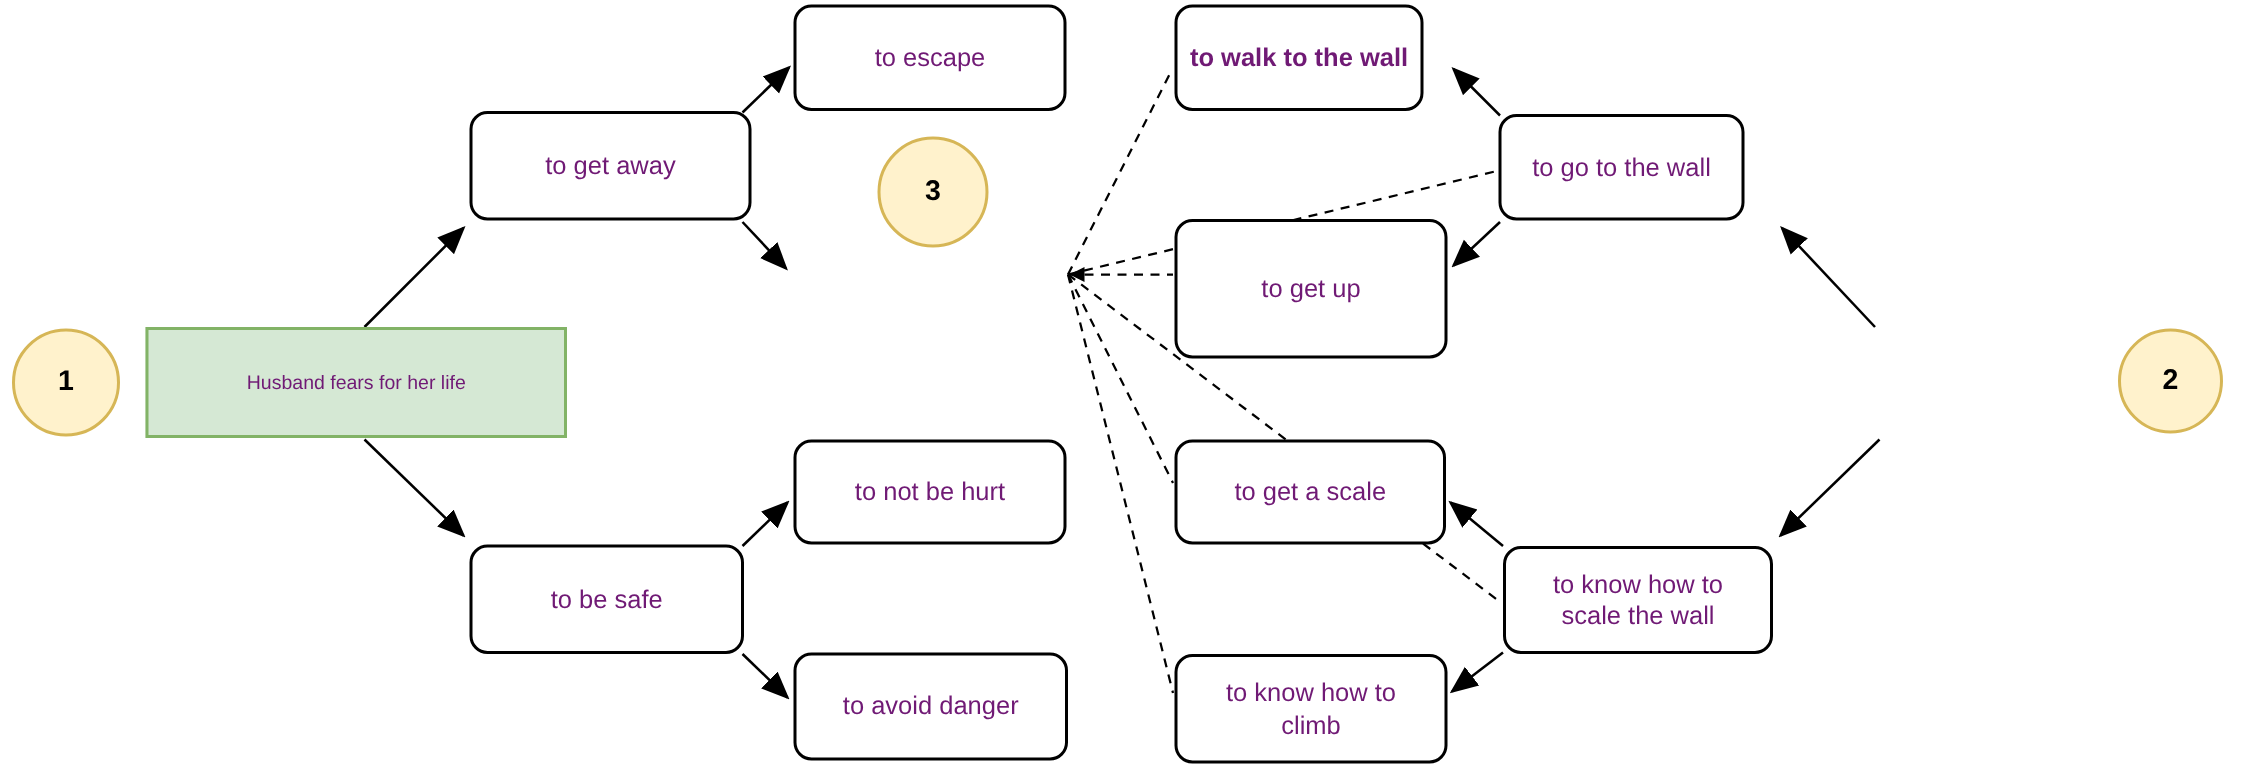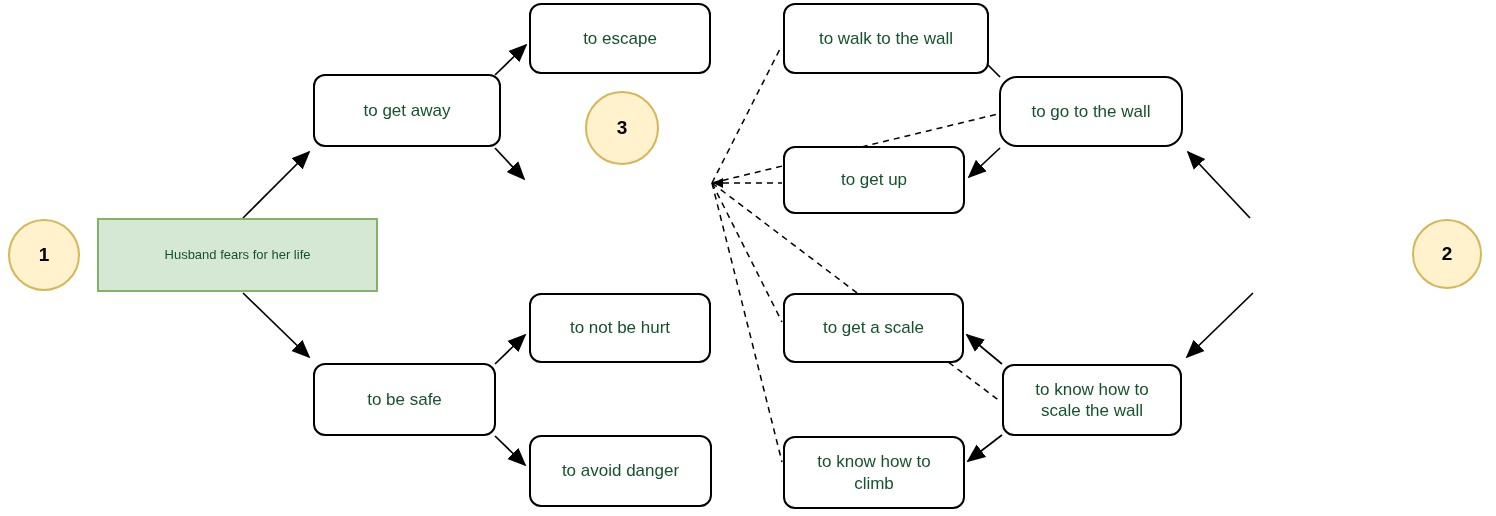--- a/index.html
+++ b/index.html
@@ -16,21 +16,21 @@
     position:absolute;
     box-sizing:border-box;
     display:flex;
     align-items:center;
     justify-content:center;
     text-align:center;
     background:#ffffff;
     border:2px solid #000000;
     border-radius:12px;
     font-size:17px;
-    color:#14532d;
+    color:#701a75;
     line-height:1.25;
     white-space:pre-line;
     padding:2px 6px;
     z-index:1;
   }
   .node.green{
     background:#d5e8d4;
     border-color:#82b366;
     border-radius:0;
     font-weight:normal;
@@ -87,23 +87,23 @@
       <line x1="712" y1="183" x2="1001" y2="402" class="edge dashed"></line>
       <line x1="712" y1="183" x2="782" y2="462" class="edge dashed"></line>
       <polygon points="713,183 723,178 723,188" fill="#000000"></polygon>
     </svg>
 <div class="node green" style="left: 97px; top: 218px; width: 281px; height: 74px;">Husband fears for her life</div>
     <div class="node" style="left: 313px; top: 74px; width: 188px; height: 73px;">to get away</div>
     <div class="node" style="left: 529px; top: 3px; width: 182px; height: 71px;">to escape</div>
     <div class="node" style="left: 529px; top: 293px; width: 182px; height: 70px;">to not be hurt</div>
     <div class="node" style="left: 313px; top: 363px; width: 183px; height: 73px;">to be safe</div>
     <div class="node" style="left: 529px; top: 435px; width: 183px; height: 72px; text-align: center;">to avoid danger</div>
-    <div class="node" style="left: 783px; top: 3px; width: 206px; height: 71px;">to walk to the wall</div>
-    <div class="node" style="left: 999px; top: 76px; width: 184px; height: 71px; border-radius: 18px;">to go to the wall</div>
-    <div class="node" style="left: 783px; top: 146px; width: 182px; height: 68px;">to get up</div>
+    <div class="node" style="left: 783px; top: 3px; width: 166px; height: 71px; font-weight: bold;">to walk to the wall</div>
+    <div class="node" style="left: 999px; top: 76px; width: 164px; height: 71px;">to go to the wall</div>
+    <div class="node" style="left: 783px; top: 146px; width: 182px; height: 93px;">to get up</div>
     <div class="node" style="left: 783px; top: 293px; width: 181px; height: 70px;">to get a scale</div>
     <div class="node" style="left: 1002px; top: 364px; width: 180px; height: 72px;">to know how to
 scale the wall</div>
     <div class="node" style="left: 783px; top: 436px; width: 182px; height: 73px;">to know how to
 climb</div>
     <div class="badge" style="left: 8px; top: 219px; width: 72px; height: 72px;">1</div>
     <div class="badge" style="left: 1412px; top: 219px; width: 70px; height: 70px;">2</div>
     <div class="badge" style="left: 585px; top: 91px; width: 74px; height: 74px;">3</div>
   </div>
 

